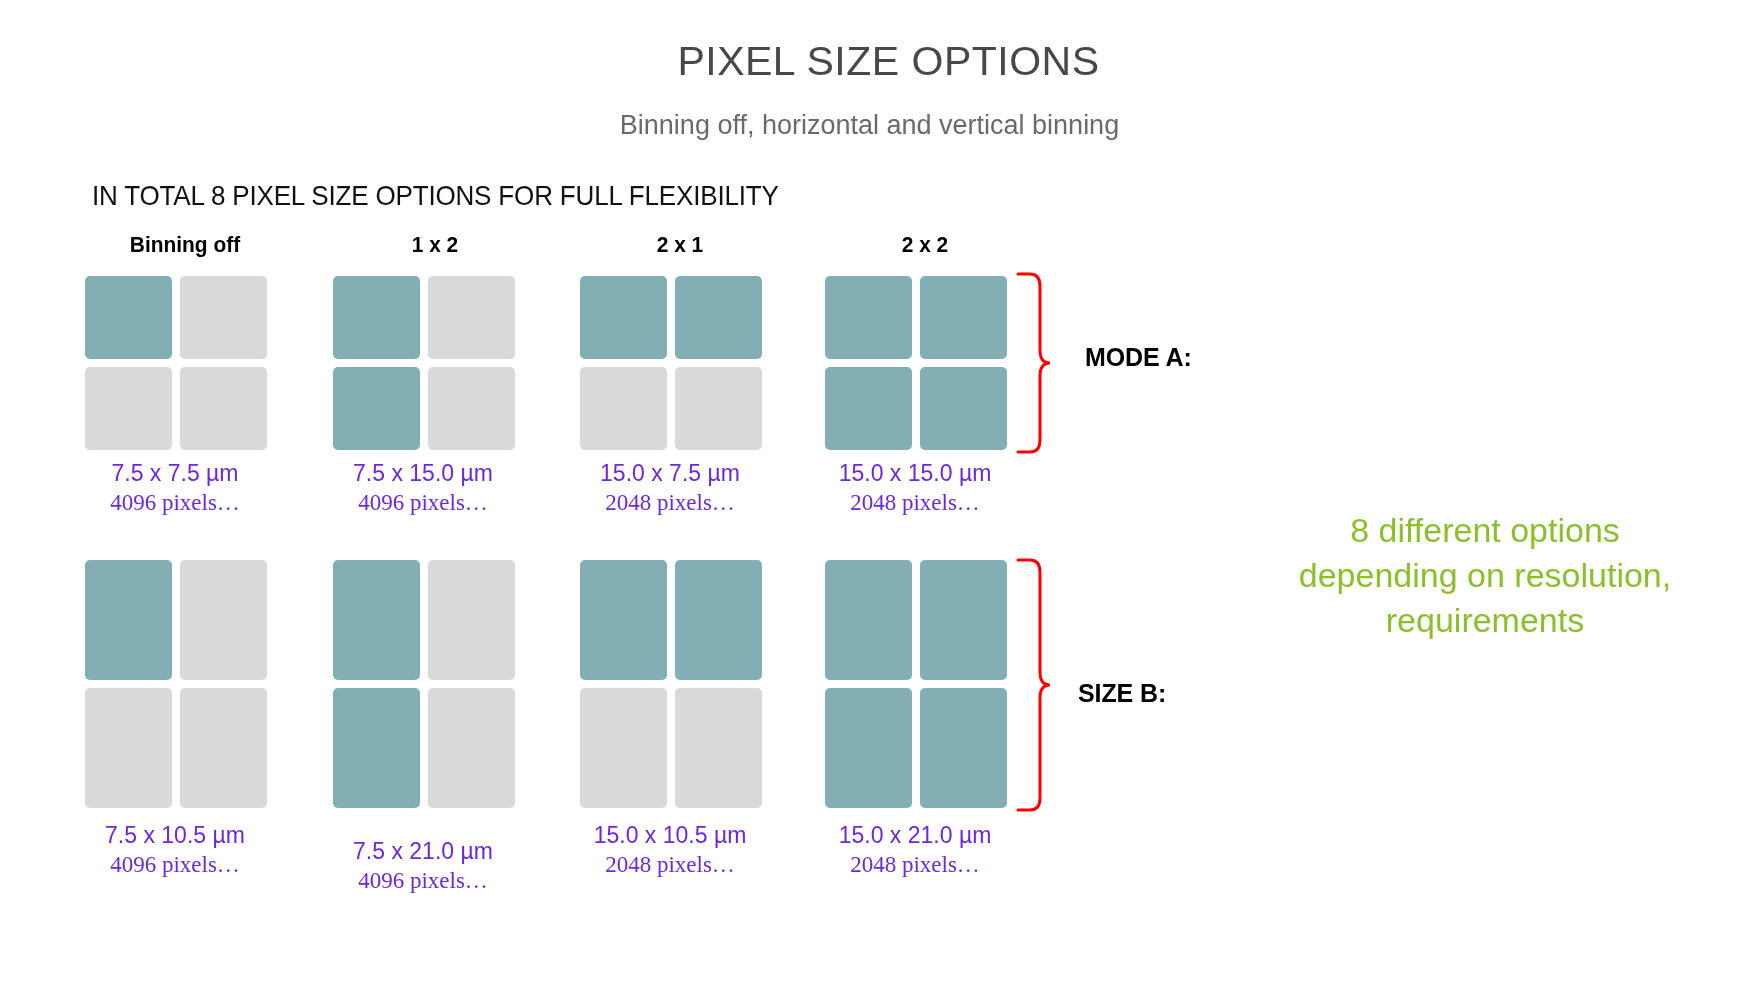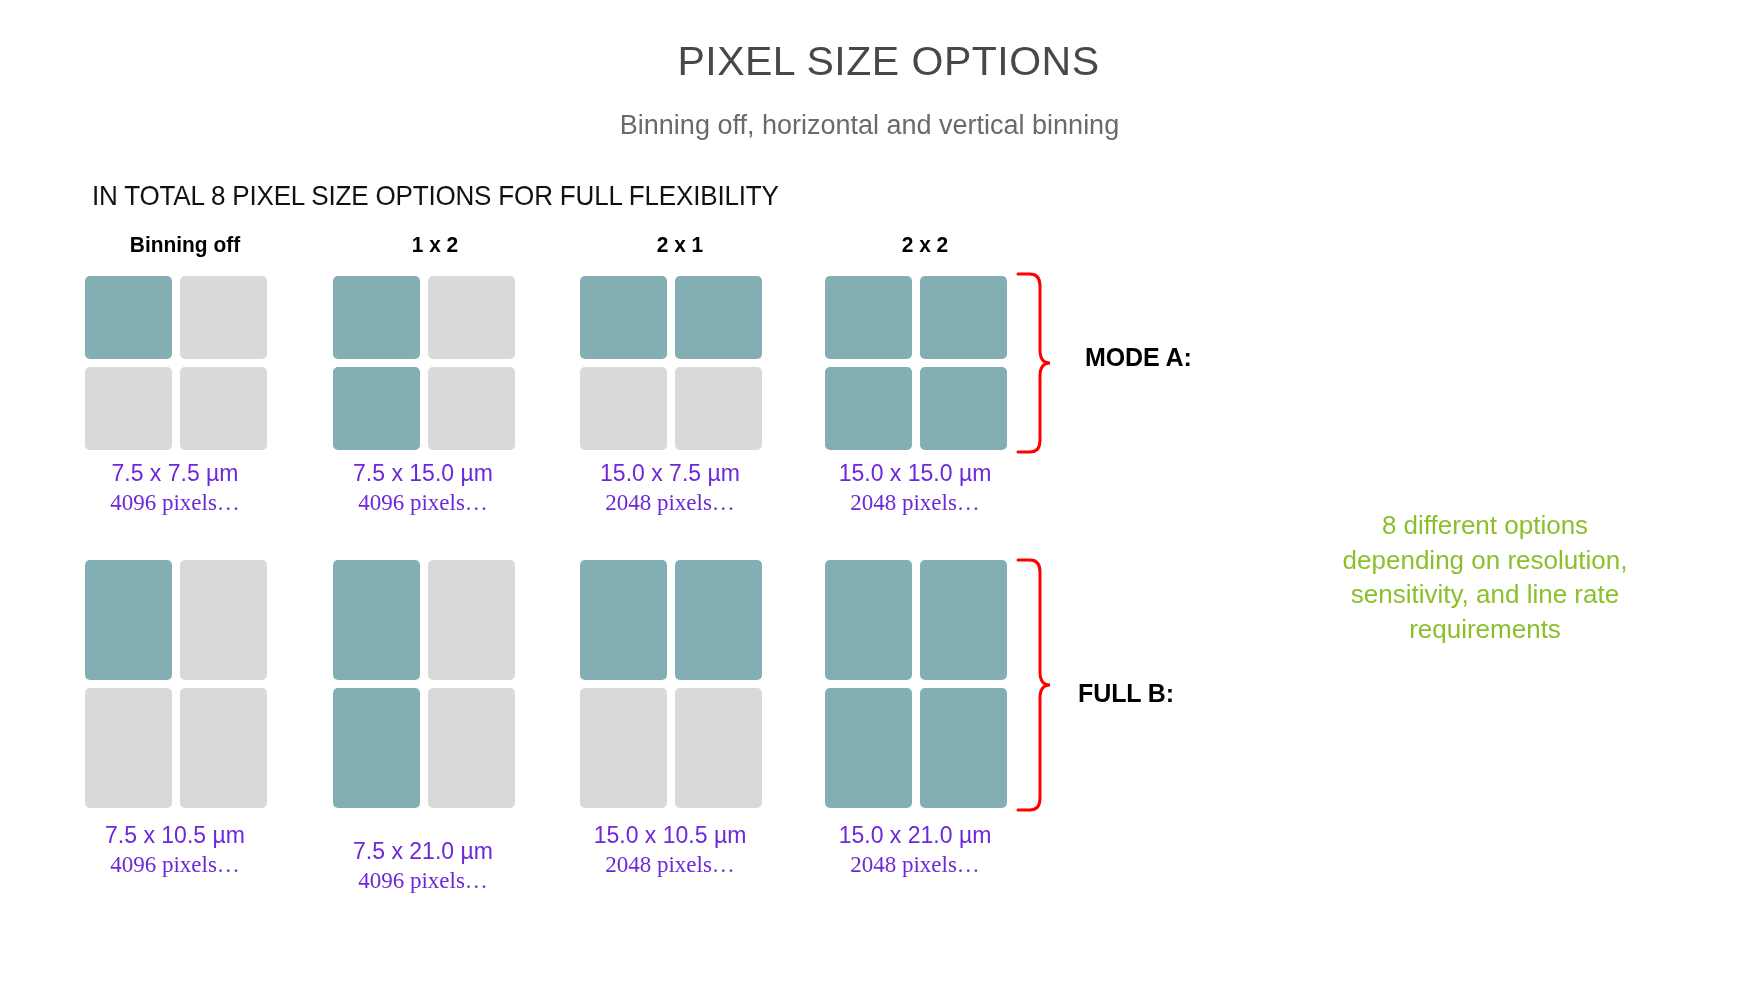--- a/index.html
+++ b/index.html
@@ -104,21 +104,21 @@
     letter-spacing: -0.1px;
   }
 
   
   #green-note {
     position: absolute;
     left: 1275px;
     top: 508px;
     width: 420px;
     text-align: center;
-    font-size: 26px;
+    font-size: 34px;
     line-height: 1.33;
     color: #8cbf2c;
     font-weight: 400;
   }
 </style>
 </head>
 <body>
 
 <div id="slide-title">PIXEL SIZE OPTIONS</div>
 
@@ -223,20 +223,19 @@
 
 <svg class="brace" style="left:1016px; top:270px;" width="40" height="186" viewBox="0 0 40 186">
   <path d="M 2 4 L 14 4 Q 24 4 24 16 L 24 80 Q 24 93 34 93 Q 24 93 24 106 L 24 170 Q 24 182 14 182 L 2 182" fill="none" stroke="#ff0000" stroke-width="3" stroke-linecap="round"></path>
 </svg>
 
 <svg class="brace" style="left:1016px; top:556px;" width="40" height="258" viewBox="0 0 40 258">
   <path d="M 2 4 L 14 4 Q 24 4 24 16 L 24 116 Q 24 129 34 129 Q 24 129 24 142 L 24 242 Q 24 254 14 254 L 2 254" fill="none" stroke="#ff0000" stroke-width="3" stroke-linecap="round"></path>
 </svg>
 
 <div class="mode-label" style="left:1085px; top:343px;">MODE A:</div>
-<div class="mode-label" style="left:1078px; top:679px;">FULL B:</div>
+<div class="mode-label" style="left:1078px; top:679px;">SIZE B:</div>
 
 <div id="green-note">
   <div>8 different options</div>
   <div>depending on resolution,</div>
-  <div>sensitivity, and line rate</div>
   <div>requirements</div>
 </div>
 
 </body></html>

